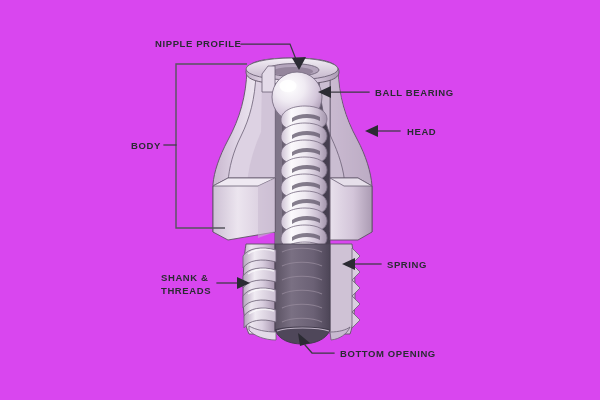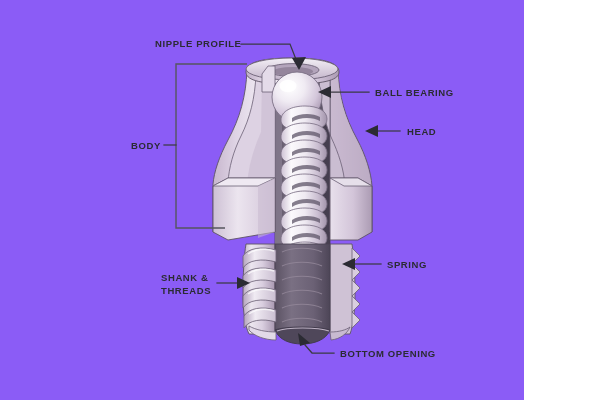--- a/index.html
+++ b/index.html
@@ -9,23 +9,23 @@
     background: #ffffff;
   }
   body {
     width: 600px;
     height: 400px;
     overflow: hidden;
     font-family: "Liberation Sans", sans-serif;
   }
   #diagram-root {
     position: relative;
-    width: 524px;
+    width: 600px;
     height: 400px;
-    background: #8b5cf6;
+    background: #d946ef;
   }
   svg.figure {
     display: block;
     width: 600px;
     height: 400px;
   }
   .callout-text {
     font-family: "Liberation Sans", sans-serif;
     font-size: 9.5px;
     font-weight: bold;

